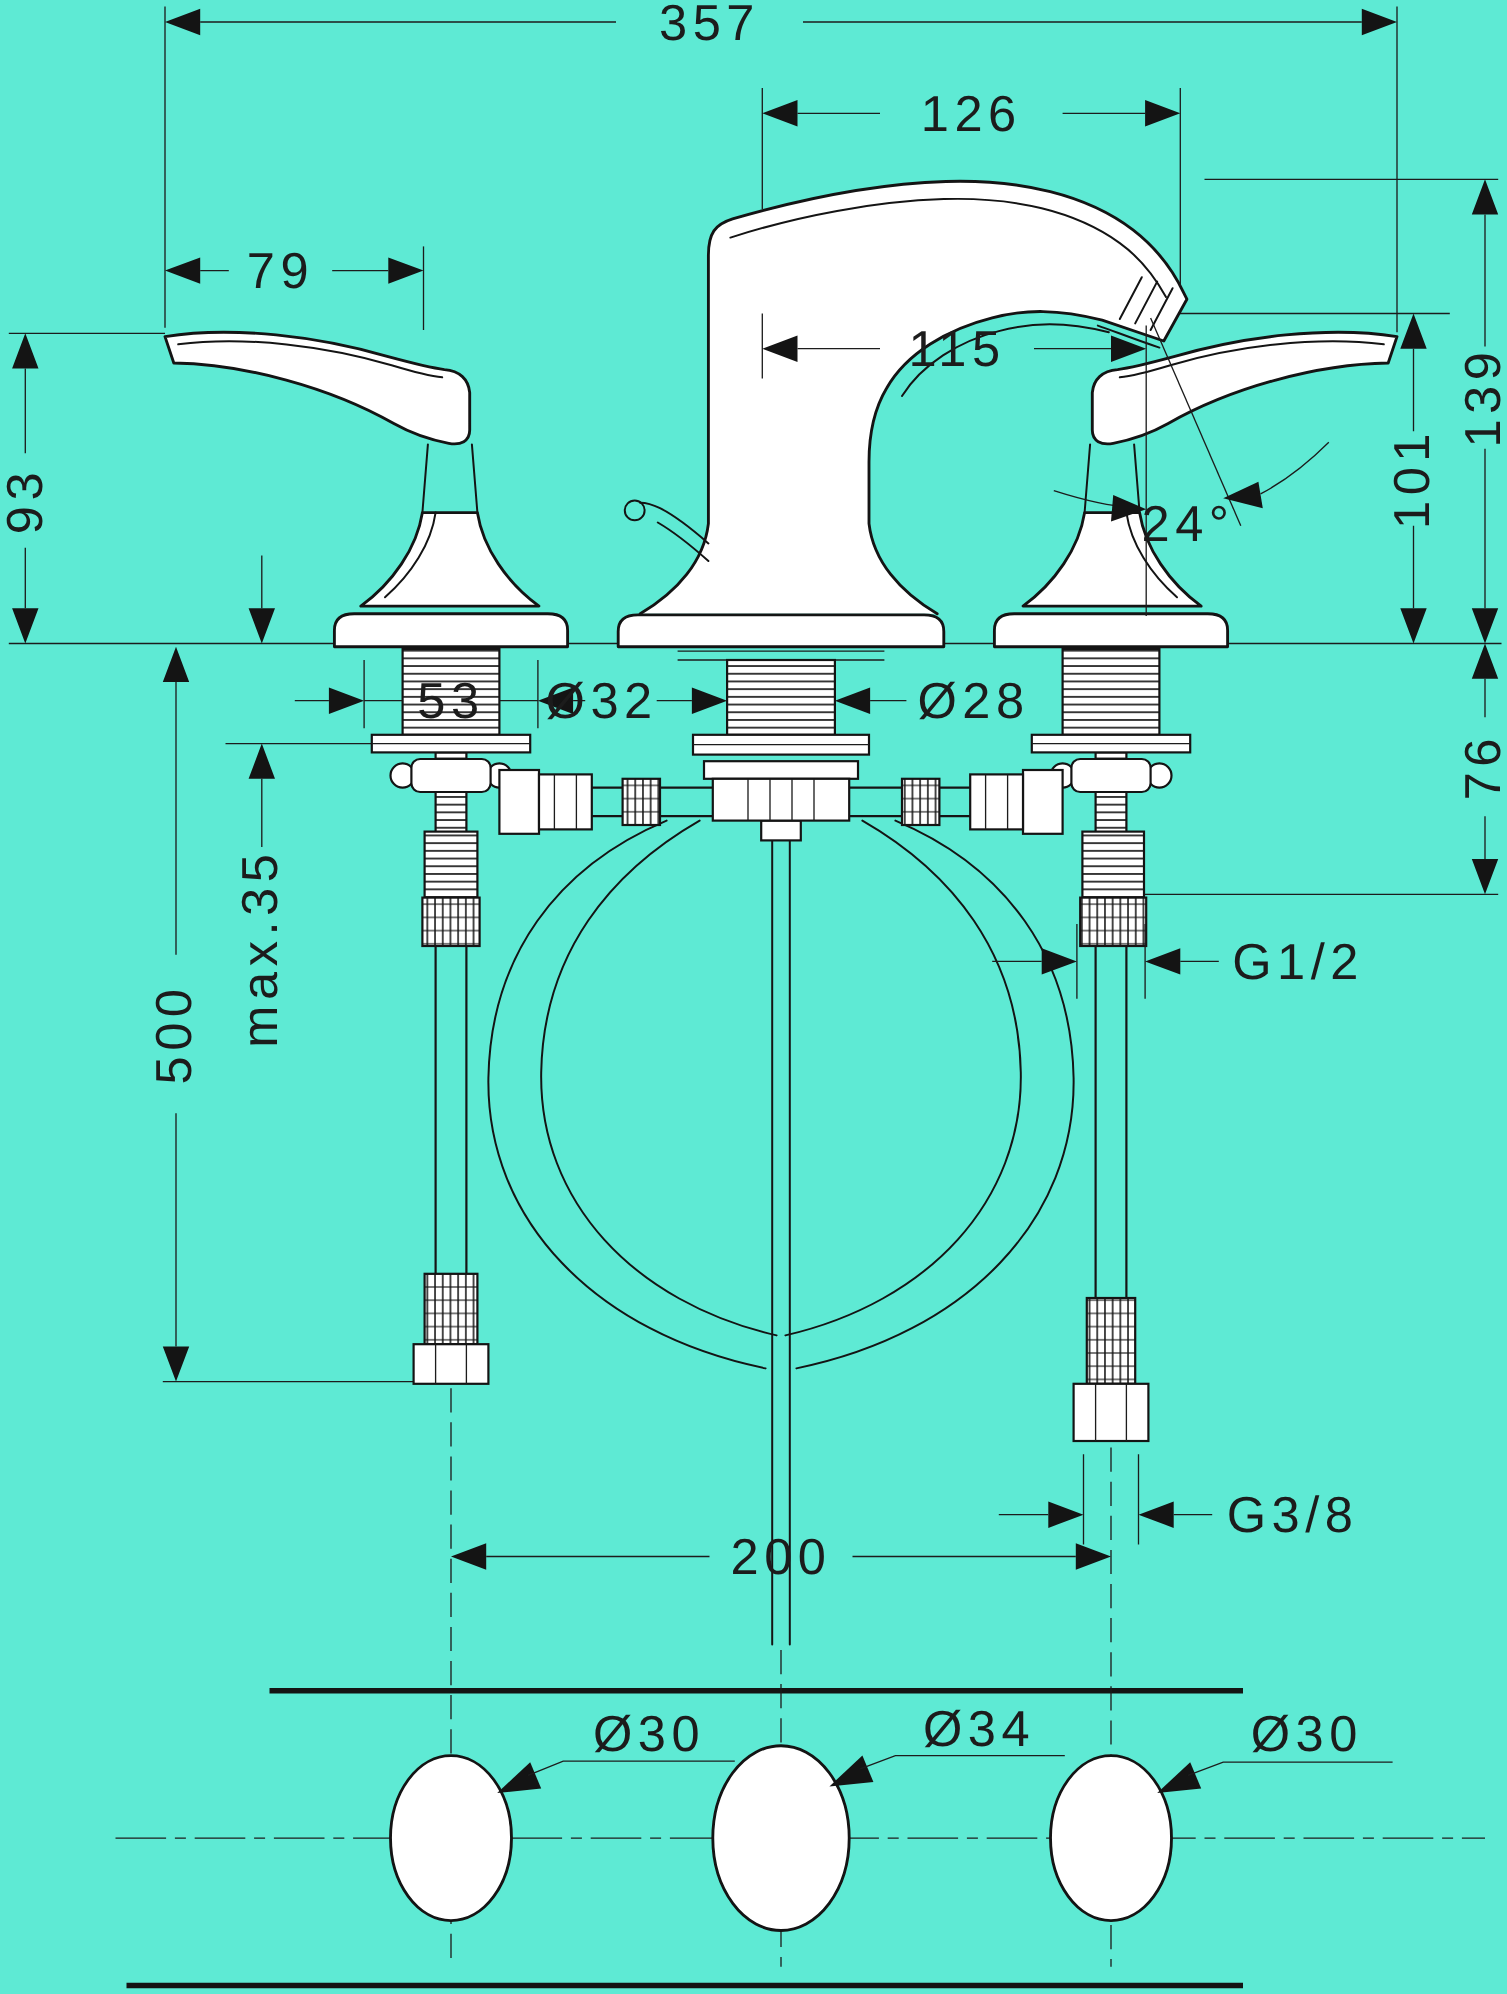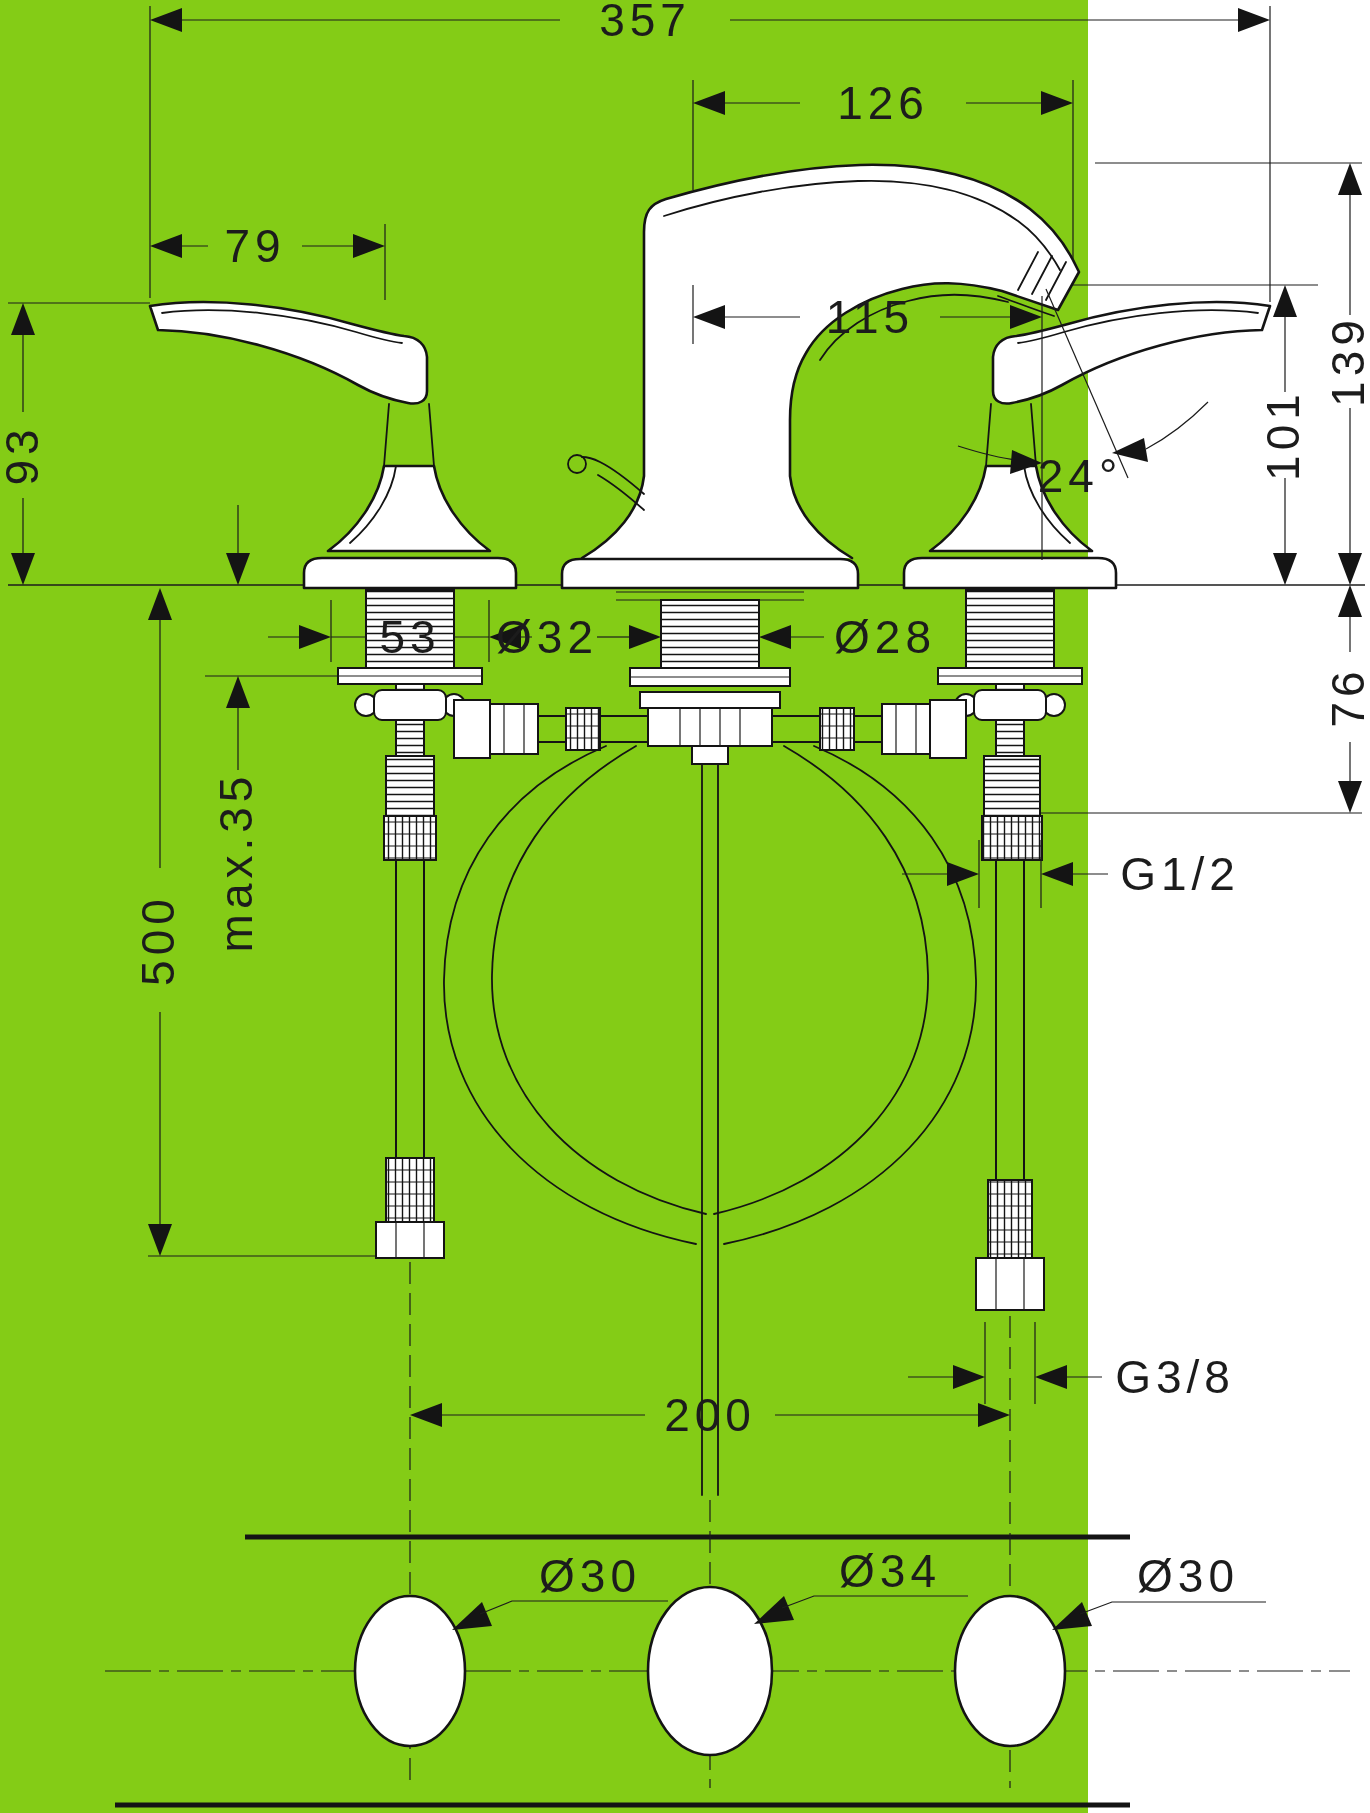--- a/index.html
+++ b/index.html
@@ -1,16 +1,16 @@
 <!DOCTYPE html>
 <html><head>
 <meta charset="utf-8">
 <style>
   html,body{margin:0;padding:0;background:#fff;}
-  .stage{width:1088px;height:1813px;position:relative;background:#84cc16;font-family:"Liberation Sans",sans-serif;}
+  .stage{width:1370px;height:1813px;position:relative;background:#5eead4;font-family:"Liberation Sans",sans-serif;}
   svg text{font-family:"Liberation Sans",sans-serif;font-size:46px;fill:#1c1c1c;letter-spacing:5px;}
   .ln{stroke:#1c1c1c;stroke-width:1.5;fill:none;}
   .lnt{stroke:#1c1c1c;stroke-width:1.2;fill:none;}
   .obj{stroke:#141414;stroke-width:2.6;fill:#ffffff;stroke-linejoin:round;stroke-linecap:round;}
   .obj2{stroke:#141414;stroke-width:1.8;fill:none;stroke-linejoin:round;stroke-linecap:round;}
   .fit{stroke:#141414;stroke-width:2;}
   .arr{fill:#141414;stroke:none;}
   .thick{stroke:#141414;stroke-width:5;fill:none;}
   .dash{stroke:#1c1c1c;stroke-width:1.2;fill:none;stroke-dasharray:22 9;}
   .cdash{stroke:#1c1c1c;stroke-width:1.2;fill:none;stroke-dasharray:46 8 10 8;}

